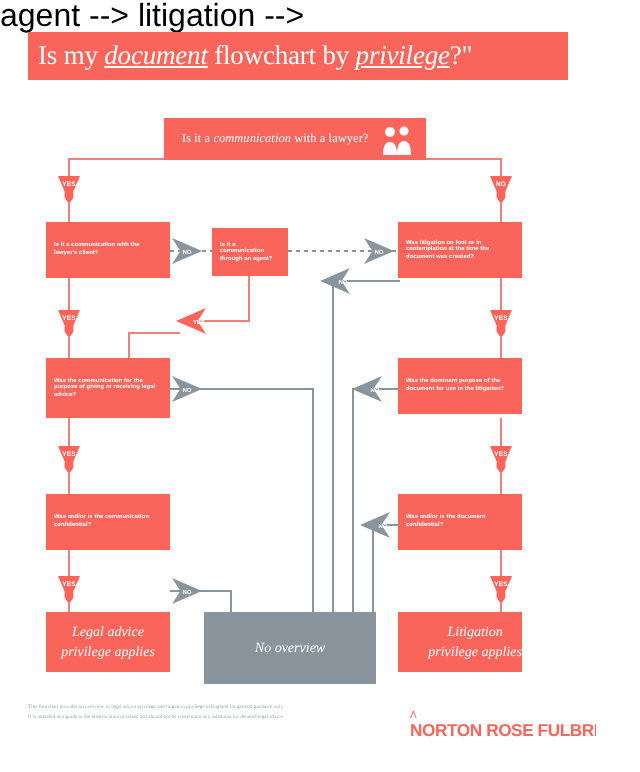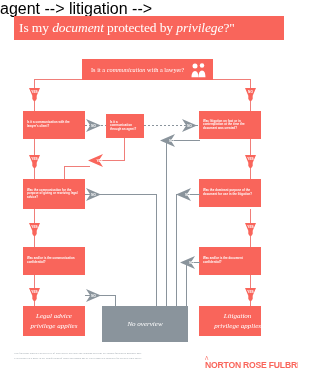--- a/index.html
+++ b/index.html
@@ -22,21 +22,21 @@
   }
   .title-text{
     color:#ffffff;
     font-family:"Liberation Serif", serif;
     font-size:13.5px;
     font-weight:400;
     padding-left:5px;
     white-space:nowrap;
     letter-spacing:-0.1px;
   }
-  .title-text i{font-style:italic;}
+  .title-text i{font-style:italic;text-decoration:underline;}
 
   
   .rbox{
     background:#F9655B;
     color:#ffffff;
     display:flex;align-items:center;
     padding:2px 4px;
     line-height:1.25;
   }
   .rbox .bt{
@@ -161,21 +161,21 @@
   }
 </style>
 </head>
 <body>
 
 <div id="chart">
 
   
   <div class="abs title-banner">
     <div class="title-text">
-      <span>Is my </span><i>document</i><span> protected by </span><i>privilege</i><span>?"</span>
+      <span>Is my </span><i>document</i><span> flowchart by </span><i>privilege</i><span>?"</span>
     </div>
   </div>
 
   
   <div class="abs rbox qtop">
     <span class="bt"><span>Is it a </span><i>communication</i><span> with a lawyer?</span></span>
     <svg class="people-icon" viewBox="0 0 34 30">
       <circle cx="10" cy="7" r="5" fill="#ffffff"></circle>
       <circle cx="24" cy="6" r="4.5" fill="#ffffff"></circle>
       <path d="M3 30 Q3 17 10 17 Q17 17 17 30 Z" fill="#ffffff"></path>

